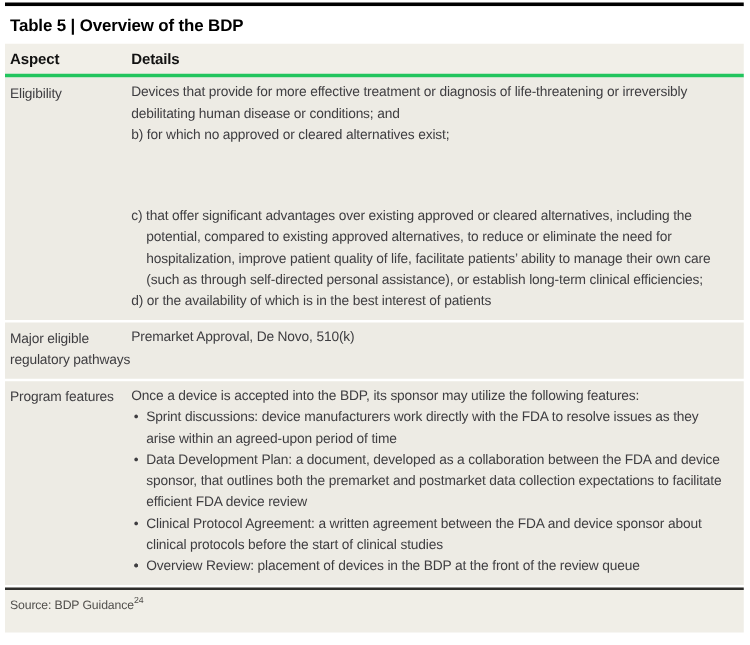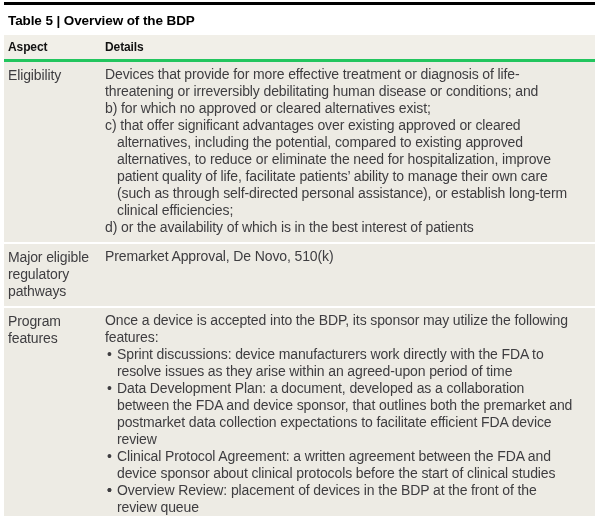--- a/index.html
+++ b/index.html
@@ -45,34 +45,35 @@
     padding-left: 4px;
   }
   .details-col, .details-cell {
     flex: 1;
     padding-right: 15px;
   }
   .tbody .row {
     display: flex;
     background: #edebe4;
     padding: 4px 0 6px 0;
-    font-size: 14px;
+    font-size: 11px;
     line-height: 17px;
     letter-spacing: -0.12px;
   }
   .tbody .row + .row {
     margin-top: 2px;
   }
   .aspect-cell {
     padding-top: 1px;
   }
   .dline { }
   .dline.hang {
     padding-left: 12px;
     text-indent: -12px;
+    margin-top: 48px;
   }
   .dline.bullet {
     position: relative;
     padding-left: 12px;
   }
   .dline.bullet .marker {
     position: absolute;
     left: 2px;
     top: 0;
   }

